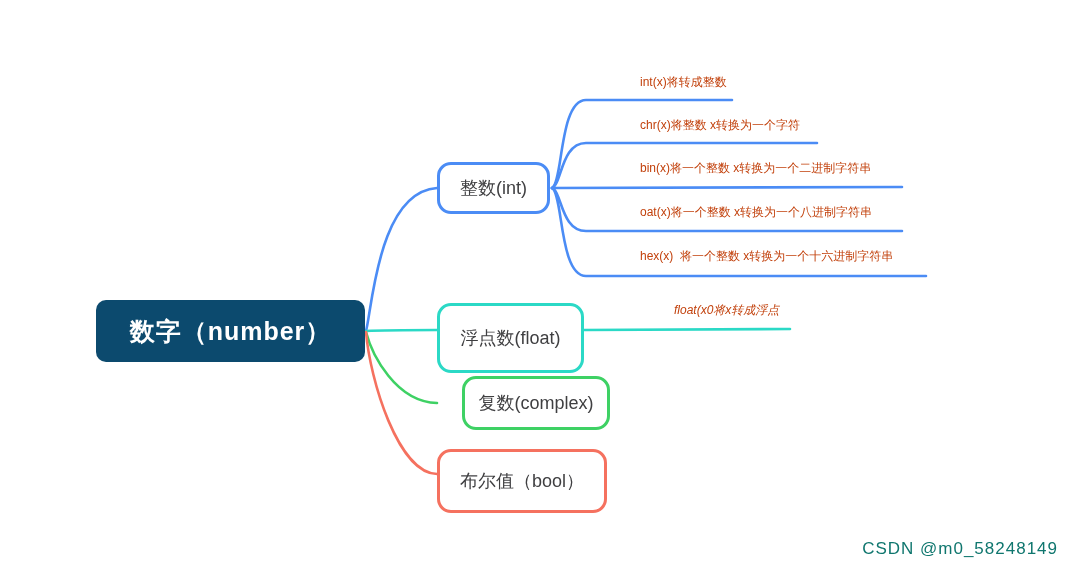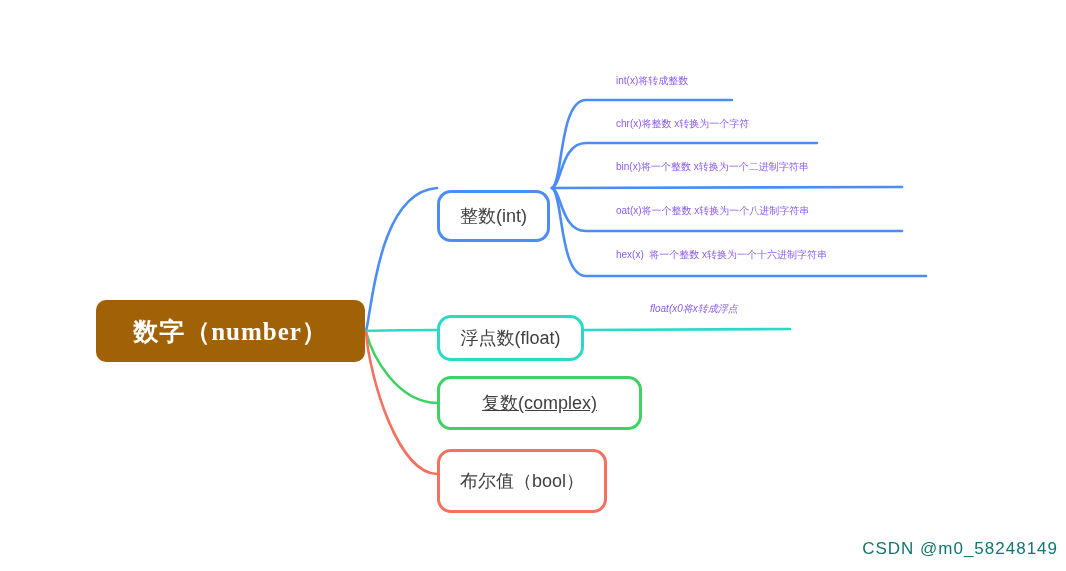--- a/index.html
+++ b/index.html
@@ -43,24 +43,25 @@
     letter-spacing: 1px;
   }
   .node.branch {
     border: 3px solid #888;
     border-radius: 14px;
     color: #3f3f41;
     font-size: 18px;
   }
   .leaf {
     position: absolute;
-    color: #8b5cf6;
-    font-size: 10px;
+    color: #c2410c;
+    font-size: 12px;
     white-space: pre;
     cursor: pointer;
+    margin-left: 24px;
   }
   .watermark {
     position: absolute;
     right: 8px;
     top: 539px;
     color: #0f766e;
     font-size: 17px;
     letter-spacing: 1px;
     user-select: none;
   }
@@ -79,33 +80,33 @@
 
     <path d="M 552 188 C 563 184 559 100 586 100 L 732 100" stroke="#4b8cf5"></path>
     <path d="M 552 188 C 562 184 561 143 586 143 L 817 143" stroke="#4b8cf5"></path>
     <path d="M 552 188 L 902 187" stroke="#4b8cf5"></path>
     <path d="M 552 188 C 562 192 561 231 586 231 L 902 231" stroke="#4b8cf5"></path>
     <path d="M 552 188 C 563 192 559 276 586 276 L 926 276" stroke="#4b8cf5"></path>
 
     <path d="M 584 330 L 790 329" stroke="#2bd9c6"></path>
   </svg>
 
-  <div class="node root" style="left: 96px; top: 300px; width: 269px; height: 62px; background-color: #a16207; font-family: Liberation Serif, serif;">
+  <div class="node root" style="left: 96px; top: 300px; width: 269px; height: 62px; background-color: #0c4a6e;">
     <span>数字（number）</span>
   </div>
 
-  <div class="node branch" style="left: 437px; top: 162px; width: 113px; height: 52px; border-color: rgb(75, 140, 245); margin-top: 28px;">
+  <div class="node branch" style="left: 437px; top: 162px; width: 113px; height: 52px; border-color: rgb(75, 140, 245);">
     <span>整数(int)</span>
   </div>
 
-  <div class="node branch" style="left: 437px; top: 303px; width: 147px; height: 46px; border-color: rgb(43, 217, 198); margin-top: 12px;">
+  <div class="node branch" style="left: 437px; top: 303px; width: 147px; height: 70px; border-color: rgb(43, 217, 198);">
     <span>浮点数(float)</span>
   </div>
 
-  <div class="node branch" style="left: 437px; top: 376px; width: 205px; height: 54px; border-color: rgb(62, 209, 100); text-decoration: underline;">
+  <div class="node branch" style="left: 462px; top: 376px; width: 148px; height: 54px; border-color: rgb(62, 209, 100);">
     <span>复数(complex)</span>
   </div>
 
   <div class="node branch" style="left: 437px; top: 449px; width: 170px; height: 64px; border-color: rgb(245, 113, 95);">
     <span>布尔值（bool）</span>
   </div>
 
   <div class="leaf" style="left:616px; top:74px;">int(x)将转成整数</div>
   <div class="leaf" style="left:616px; top:117px;">chr(x)将整数 x转换为一个字符</div>
   <div class="leaf" style="left:616px; top:160px;">bin(x)将一个整数 x转换为一个二进制字符串</div>

